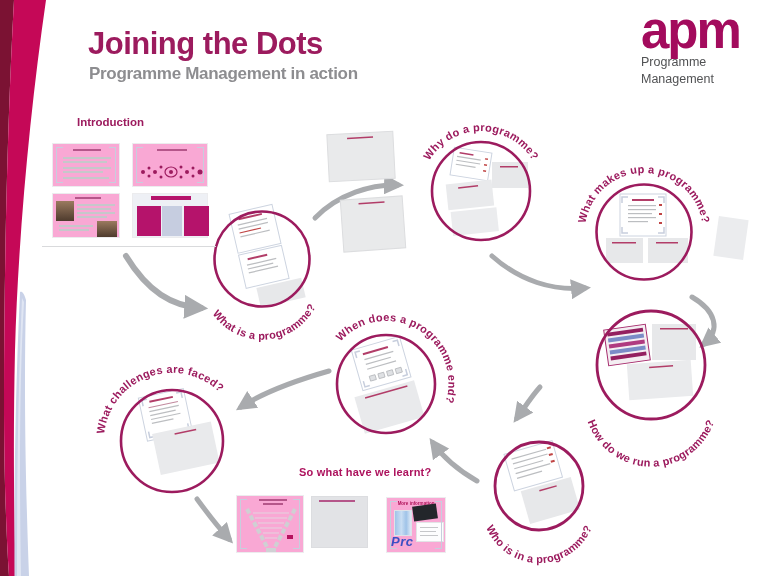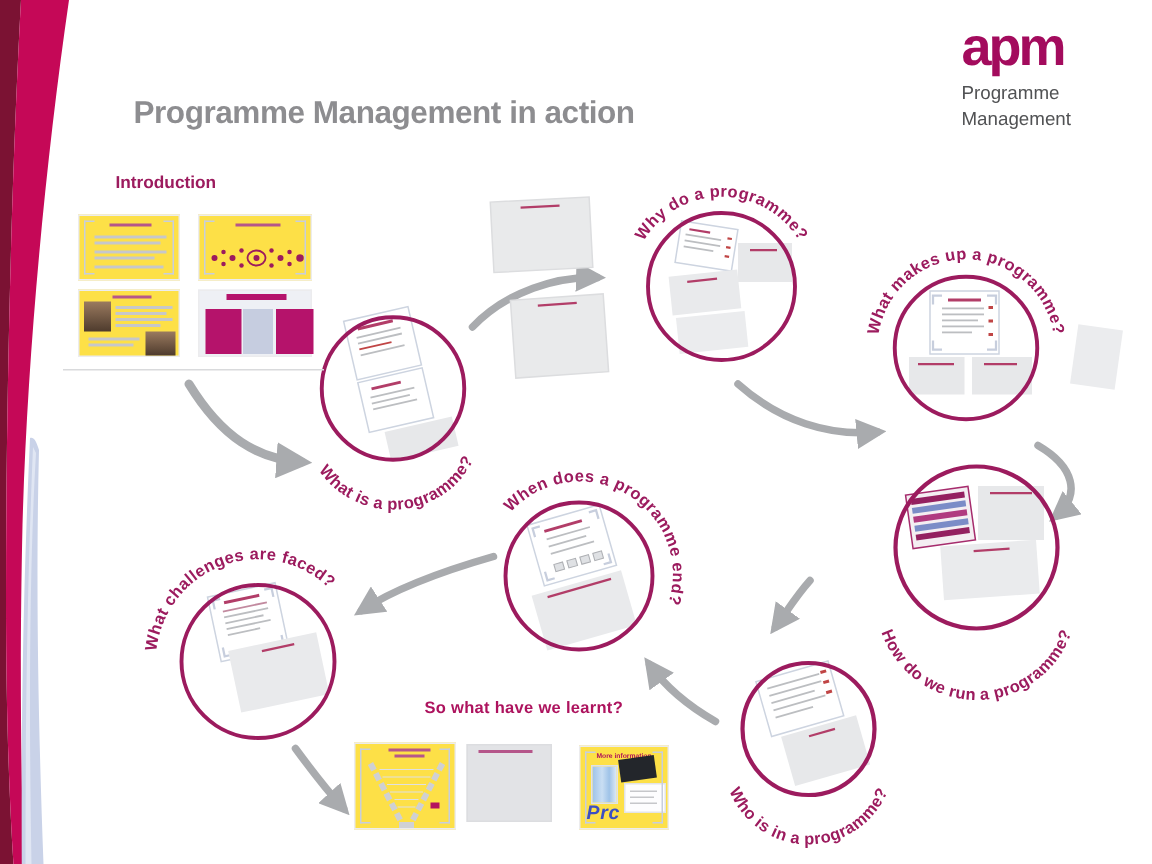--- a/index.html
+++ b/index.html
@@ -1,38 +1,38 @@
 <!DOCTYPE html>
 <html><head>
 <meta charset="utf-8">
 <style>
   html,body{margin:0;padding:0;background:#fff;}
   .stage{position:relative;width:768px;height:576px;background:#ffffff;overflow:hidden;
          font-family:"Liberation Sans",sans-serif;}
   .abs{position:absolute;}
   
   .title{left:88px;top:26px;font-size:31px;font-weight:bold;color:#9c1b5e;letter-spacing:-.5px;}
-  .subtitle{left:89px;top:64px;font-size:21px;font-weight:bold;color:#8d8d90;letter-spacing:-.3px;}
+  .subtitle{left:89px;top:64px;font-size:17px;font-weight:bold;color:#8d8d90;letter-spacing:-.3px;}
   .section{left:77px;top:116px;font-size:11.5px;font-weight:bold;color:#9c1b5e;}
   
   .logo{left:641px;top:8px;width:120px;}
-  .logo .brand{font-size:36px;font-weight:bold;color:#a30b5d;letter-spacing:-2px;line-height:46px;}
+  .logo .brand{font-size:51px;font-weight:bold;color:#a30b5d;letter-spacing:-2px;line-height:46px;}
   .logo .org{font-size:12.5px;color:#515254;line-height:17px;}
   .logo .sig{font-size:12.5px;color:#c2699e;line-height:17px;}
   
-  .mini{position:absolute;background:#fde047;border:1px solid #ececee;box-sizing:border-box;}
+  .mini{position:absolute;background:#f9a8d4;border:1px solid #ececee;box-sizing:border-box;}
   .brk::before{content:"";position:absolute;left:3px;top:3px;bottom:3px;width:6px;
     border:1.5px solid #c7cedd;border-right:none;}
   .brk::after{content:"";position:absolute;right:3px;top:3px;bottom:3px;width:6px;
     border:1.5px solid #c7cedd;border-left:none;}
   .tline{position:absolute;height:2px;background:#b5568a;}
   .gline{position:absolute;height:1.5px;background:#c6c7ca;}
   .divider{left:42px;top:246px;width:174px;height:1px;background:#d9dadc;}
   
-  .learnt{left:283px;top:466px;font-size:11px;font-weight:bold;color:#ad135e;letter-spacing:.2px;}
+  .learnt{left:299px;top:466px;font-size:11px;font-weight:bold;color:#ad135e;letter-spacing:.2px;}
   .ph{position:absolute;background:linear-gradient(#9a7a5f,#4e3b2d);}
   .block{position:absolute;}
   .moretitle{position:absolute;left:0;right:0;top:3px;text-align:center;
     font-size:4.5px;font-weight:bold;color:#b0125a;}
   .prc{position:absolute;left:4px;top:36px;font-size:13px;font-weight:bold;
     font-style:italic;color:#3b4fc4;letter-spacing:.5px;}
   
   .clabel{font-family:"Liberation Sans",sans-serif;font-size:11px;font-weight:bold;
     fill:#9c1b5e;letter-spacing:.3px;}
 </style>
@@ -221,20 +221,21 @@
         <rect x="156" y="415" width="30" height="1.2" fill="#bcbec1"></rect>
         <rect x="156" y="419" width="22" height="1.2" fill="#bcbec1"></rect>
         <rect x="154" y="430" width="60" height="42" fill="#e9eaec"></rect>
         <rect x="176" y="434" width="22" height="1.5" fill="#b23d68"></rect>
       </g>
       <circle cx="172" cy="441" r="51" fill="none" stroke="#9c1b5e" stroke-width="2.6"></circle>
       <text class="clabel" text-anchor="middle"><textPath href="#arc-c7" startOffset="50%">What challenges are faced?</textPath></text>
     </g>
   </svg>
 
+  <div class="abs title">Joining the Dots</div>
   <div class="abs subtitle">Programme Management in action</div>
   <div class="abs section">Introduction</div>
 
   <div class="abs logo">
     <div class="brand">apm</div>
     <div class="org">Programme</div>
     <div class="org">Management</div>
   </div>
 
   <div>

